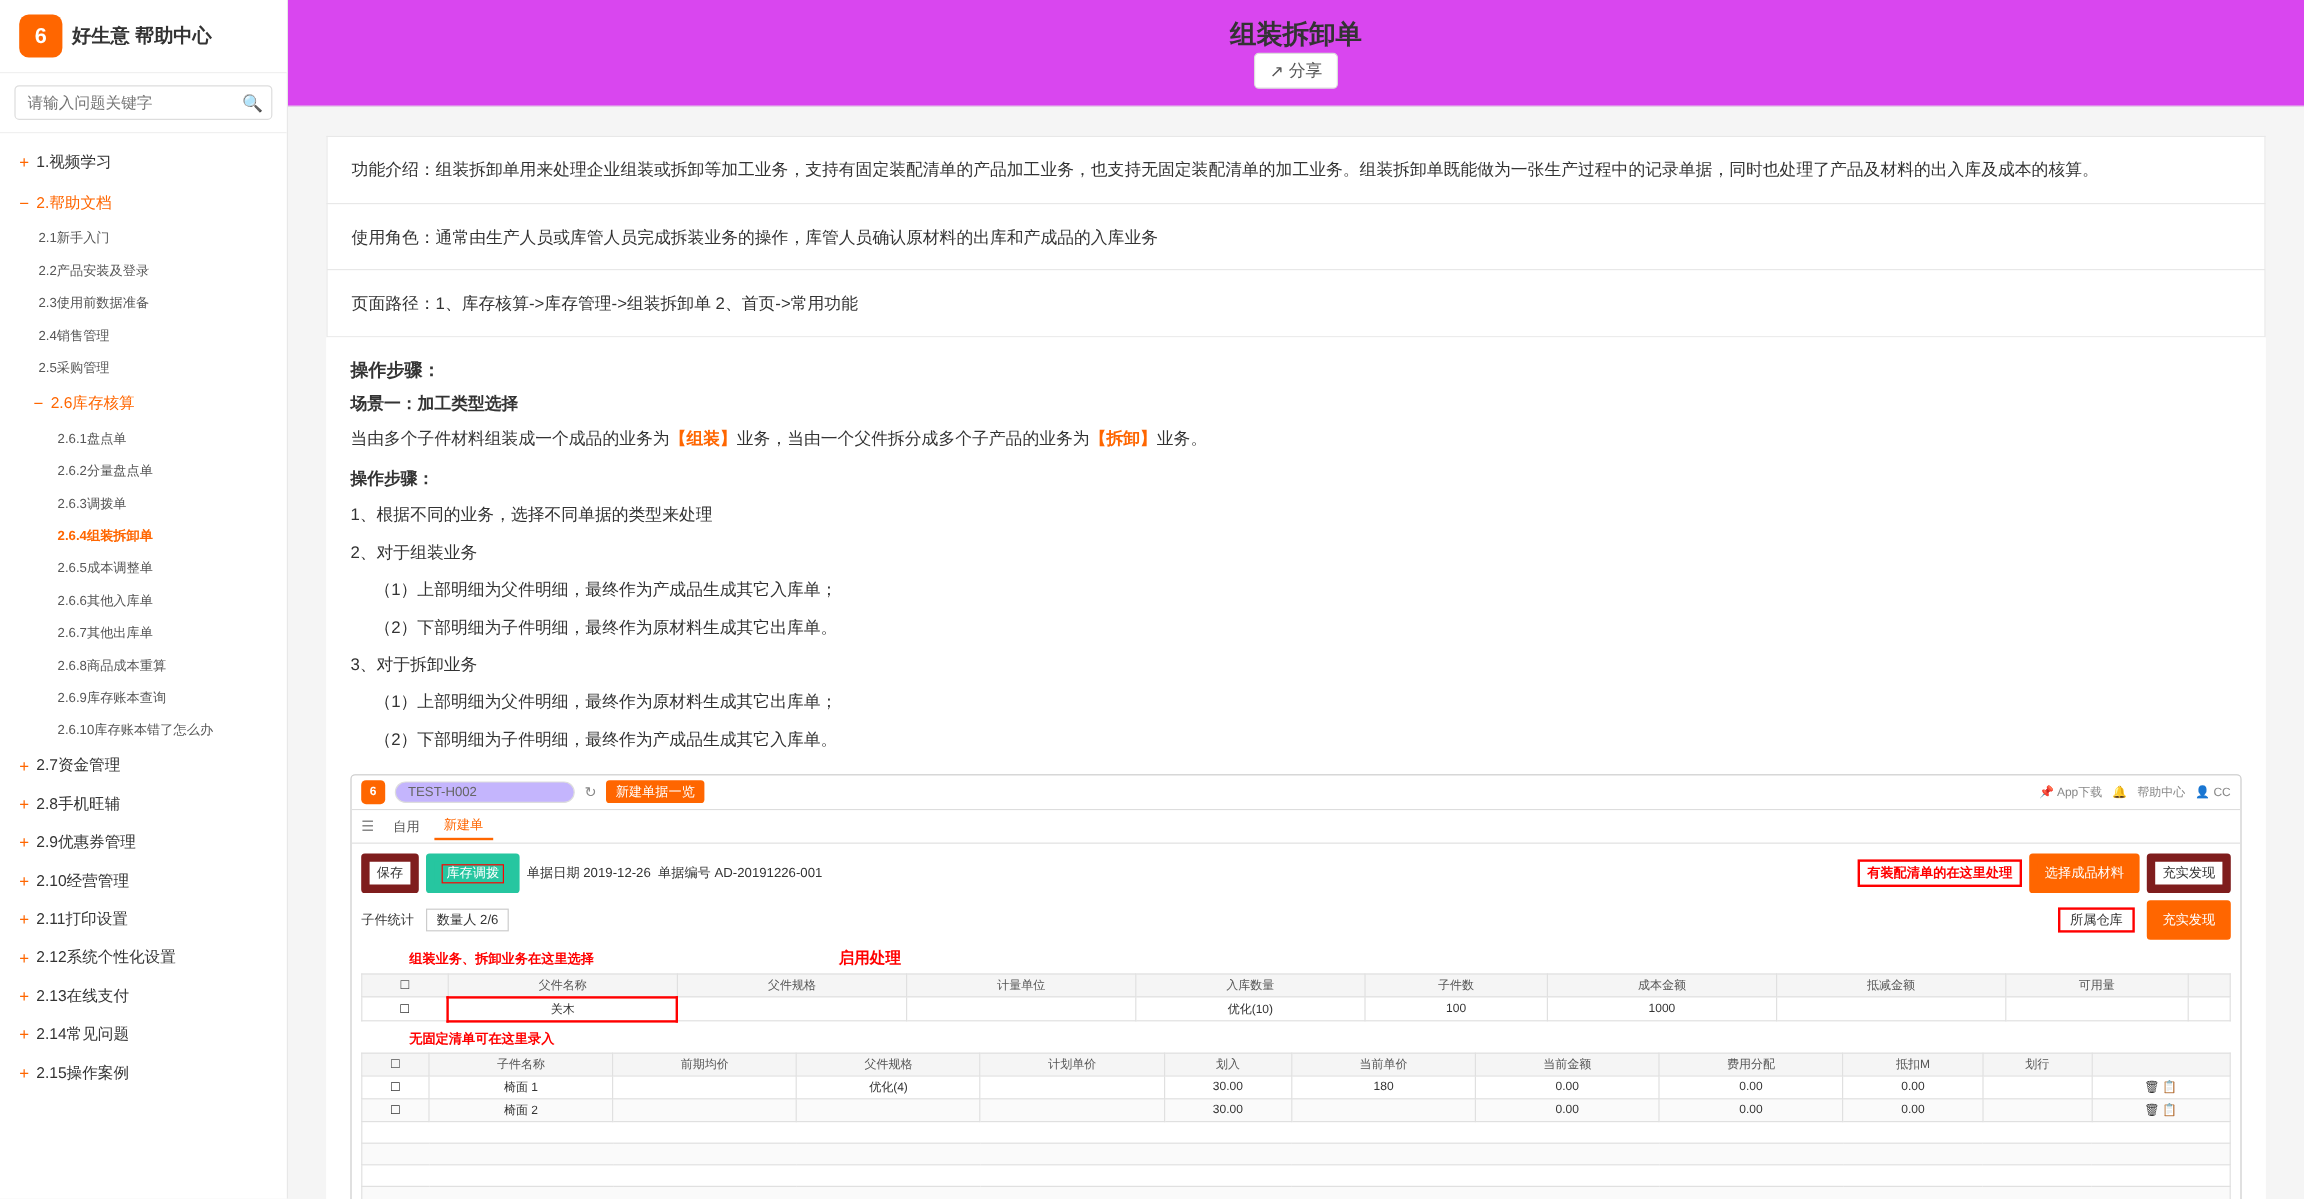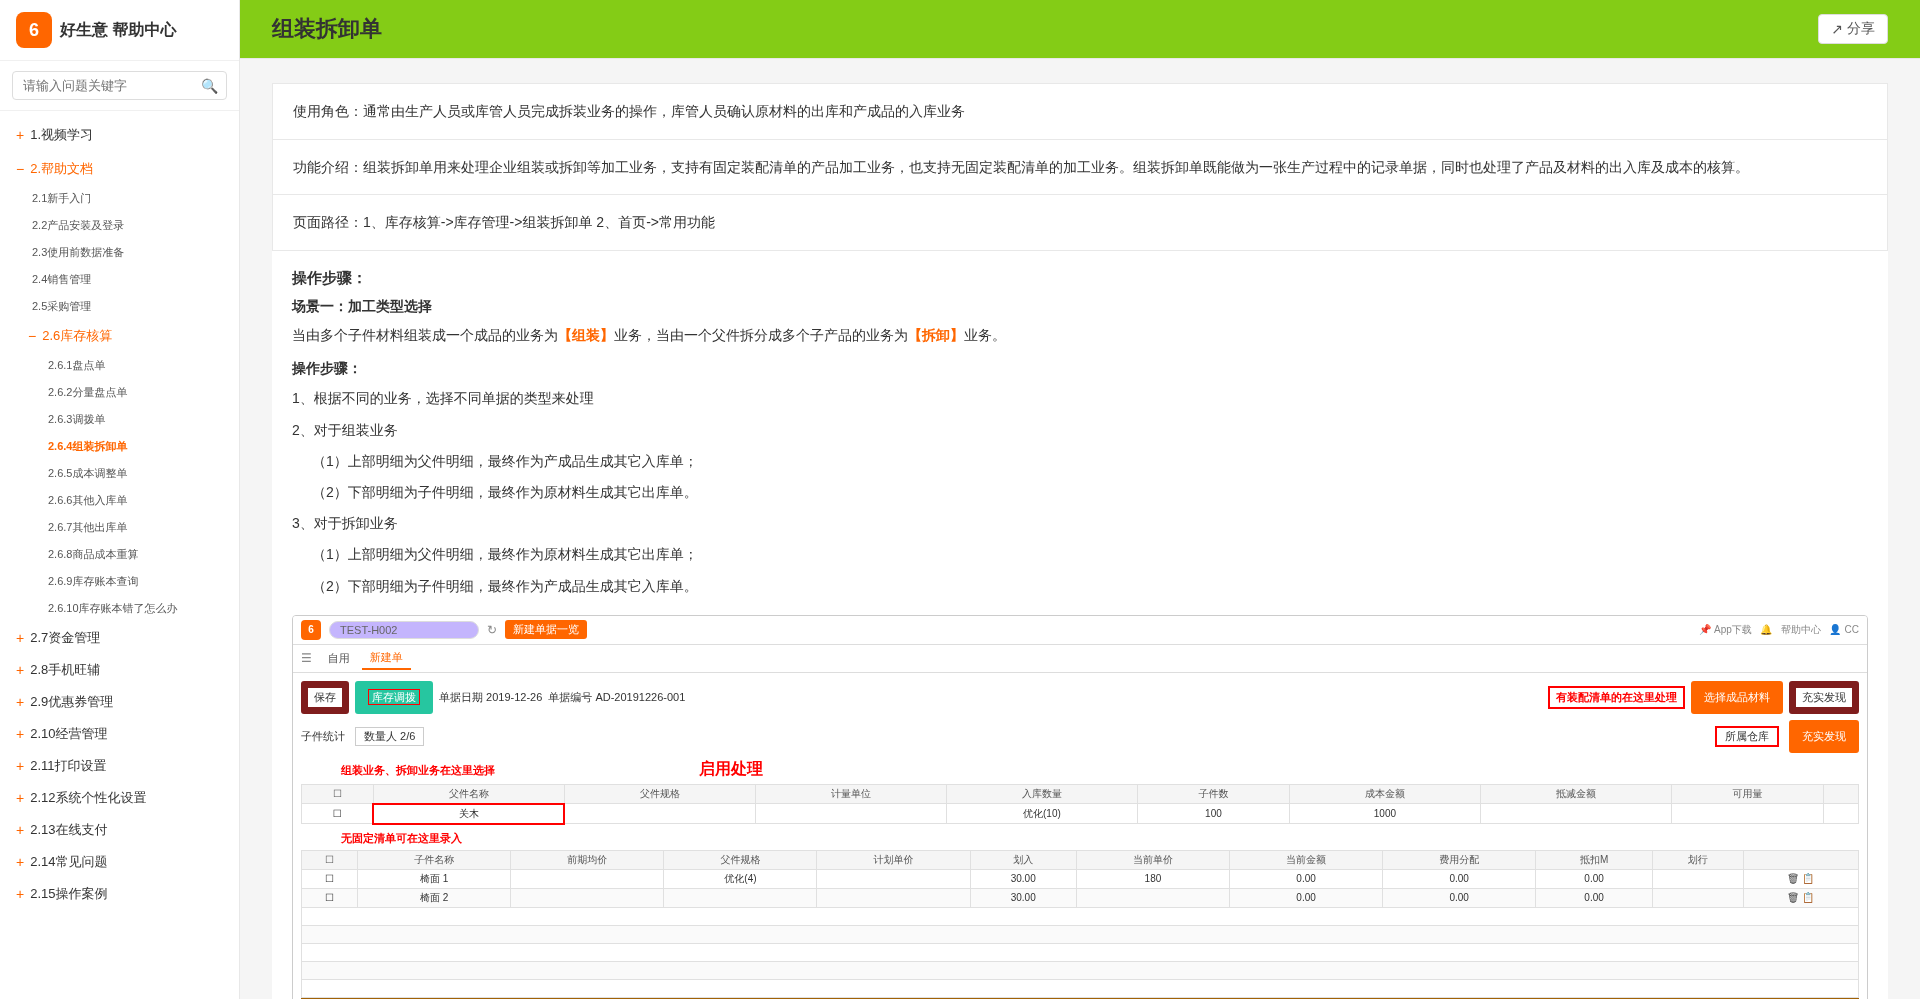--- a/index.html
+++ b/index.html
@@ -93,26 +93,27 @@
     .nav-sub-item.current { color: #f60; font-weight: bold; }
 
     
     .main-content {
       flex: 1;
       display: flex;
       flex-direction: column;
       overflow: hidden;
     }
     .main-header {
-      background: #84cc16;
+      background: #d946ef;
       padding: 14px 32px;
       border-bottom: 1px solid #e8e8e8;
       display: flex;
       align-items: center;
       justify-content: space-between;
+      flex-direction: column;
     }
     .main-title {
       font-size: 22px;
       font-weight: bold;
       color: #333;
     }
     .share-btn {
       display: flex;
       align-items: center;
       gap: 4px;
@@ -351,24 +352,24 @@
     <button class="share-btn">
       <span>↗</span>
       <span>分享</span>
     </button>
   </div>
 
   <div class="content-area">
     <div class="all-content">
 
       <div class="info-block">
+        <span>功能介绍：组装拆卸单用来处理企业组装或拆卸等加工业务，支持有固定装配清单的产品加工业务，也支持无固定装配清单的加工业务。组装拆卸单既能做为一张生产过程中的记录单据，同时也处理了产品及材料的出入库及成本的核算。</span>
+      </div>
+      <div class="info-block">
         <span>使用角色：通常由生产人员或库管人员完成拆装业务的操作，库管人员确认原材料的出库和产成品的入库业务</span>
-      </div>
-      <div class="info-block">
-        <span>功能介绍：组装拆卸单用来处理企业组装或拆卸等加工业务，支持有固定装配清单的产品加工业务，也支持无固定装配清单的加工业务。组装拆卸单既能做为一张生产过程中的记录单据，同时也处理了产品及材料的出入库及成本的核算。</span>
       </div>
       <div class="info-block" style="border-bottom:1px solid #e8e8e8;">
         <span>页面路径：1、库存核算-&gt;库存管理-&gt;组装拆卸单 2、首页-&gt;常用功能</span>
       </div>
 
       <div style="padding: 18px 20px 0 20px; background:#fff;">
         <div class="section-title">操作步骤：</div>
 
         <div style="margin-bottom:12px;">
           <div class="bold-text" style="margin-bottom:6px;">场景一：加工类型选择</div>
@@ -427,21 +428,21 @@
                 <span style="flex:1;"></span>
 
                 <span>
                   <span style="border:2px solid red;padding:1px 8px;display:inline-block;">所属仓库</span>
                 </span>
                 <button class="ss-toolbar-btn" style="background:#f60;color:white;border-color:#f60;">充实发现</button>
               </div>
 
               <div style="position:relative;margin-bottom:4px;">
                 <span style="color:red;font-size:11px;font-weight:bold;margin-left:40px;">组装业务、拆卸业务在这里选择</span>
-                <span style="color:red;font-size:16px;font-weight:bold;margin-left:200px;">启用处理</span>
+                <span style="color:red;font-size:13px;font-weight:bold;margin-left:200px;">启用处理</span>
               </div>
 
               <table class="ss-table">
                 <thead>
                   <tr>
                     <th>☐</th>
                     <th>父件名称</th>
                     <th>父件规格</th>
                     <th>计量单位</th>
                     <th>入库数量</th>

